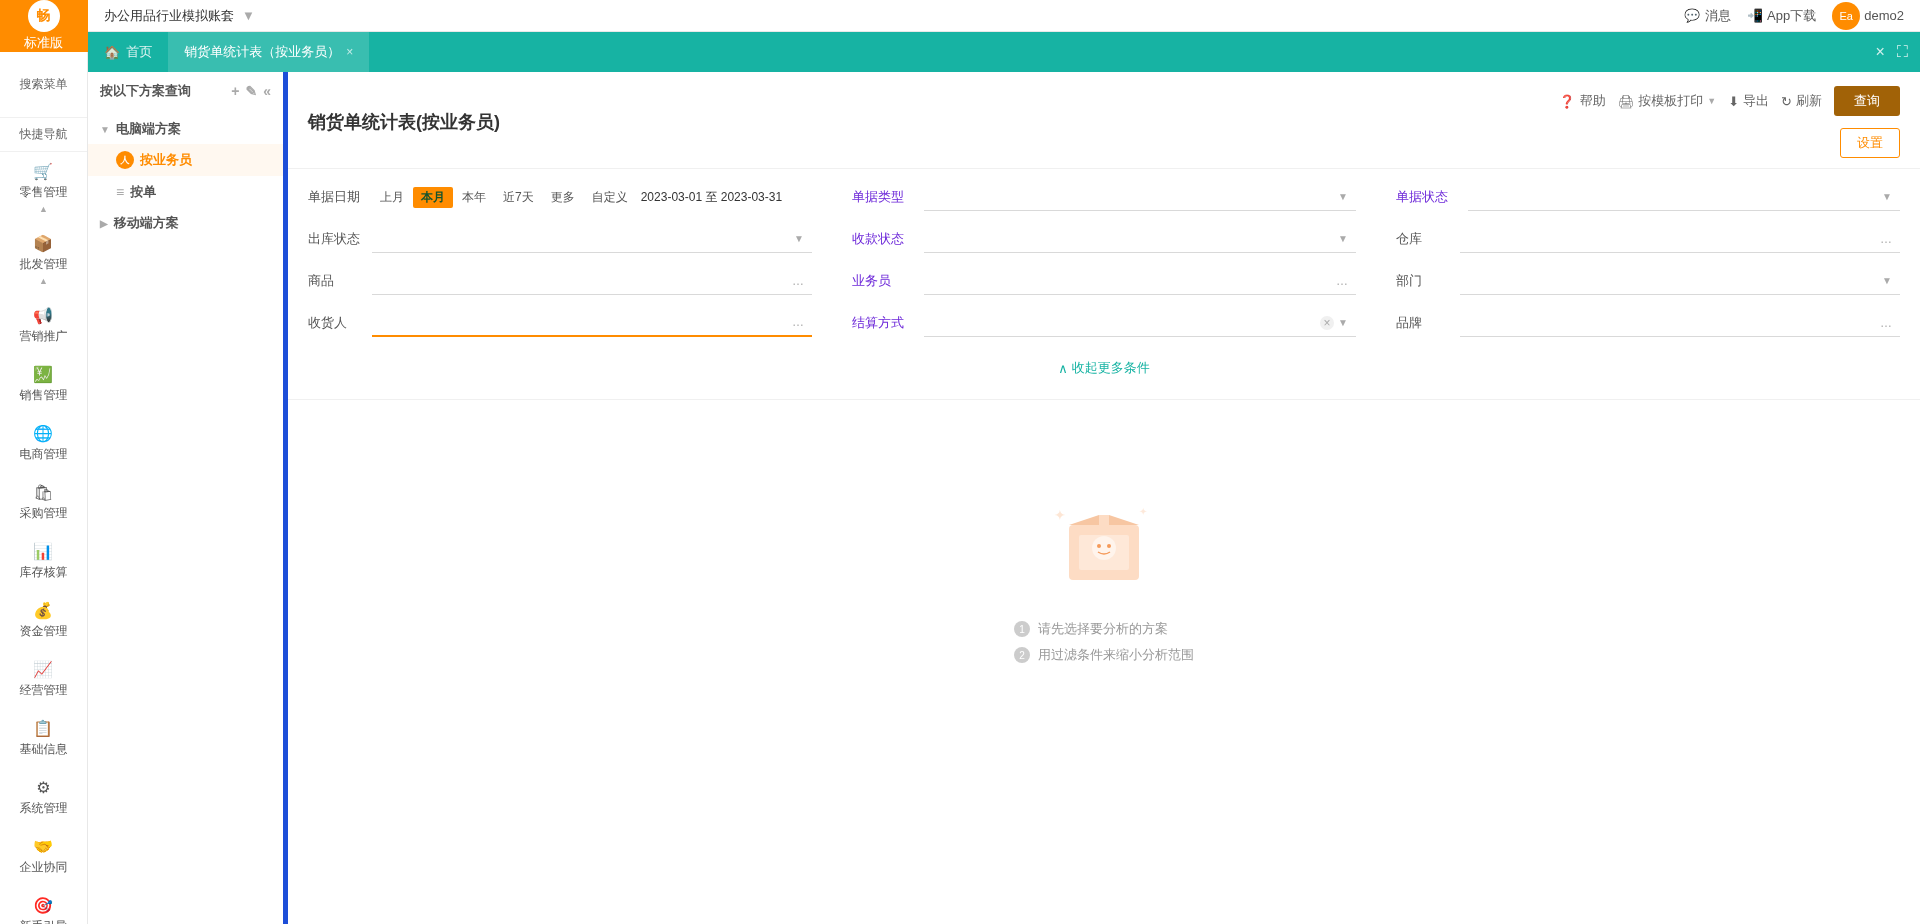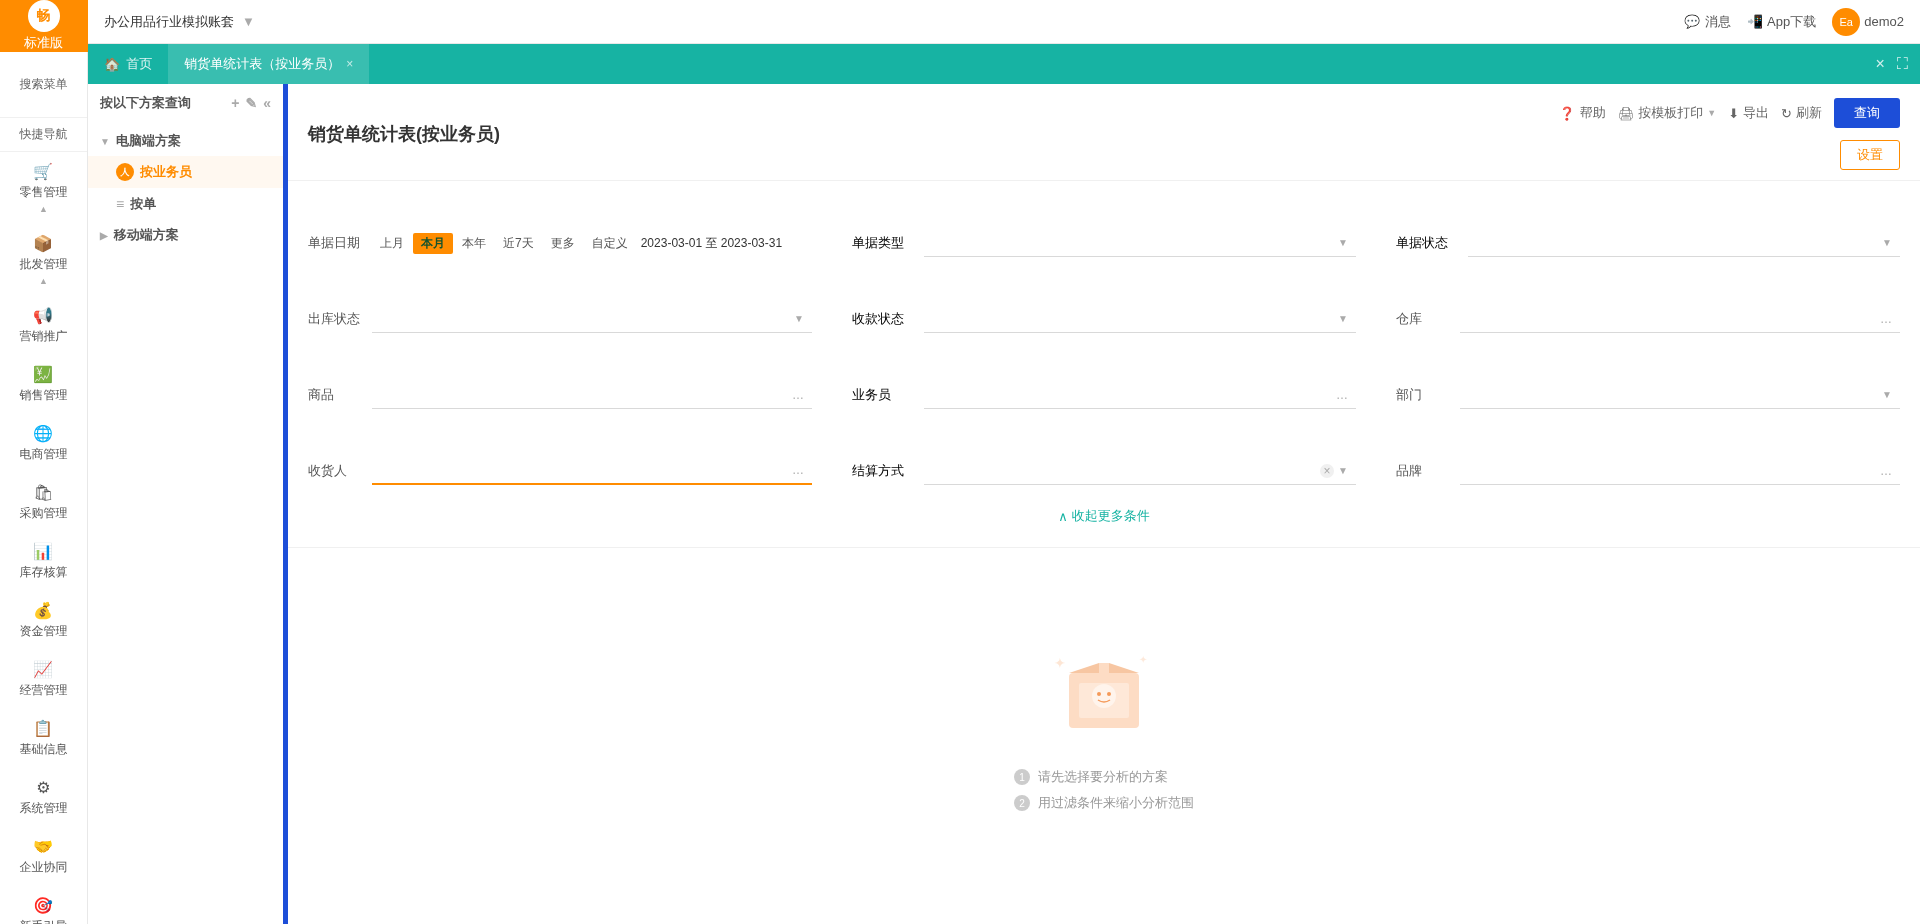--- a/index.html
+++ b/index.html
@@ -13,21 +13,21 @@
     .sidebar-logo-text { color: #fff; font-size: 13px; margin-top: 2px; }
     .sidebar-search { padding: 24px 0; width: 100%; text-align: center; cursor: pointer; color: #666; font-size: 12px; border-bottom: 1px solid #f0f0f0; }
     .sidebar-nav-shortcut { padding: 8px 0; width: 100%; text-align: center; color: #666; font-size: 12px; border-bottom: 1px solid #f0f0f0; }
     .sidebar-item { width: 100%; padding: 10px 4px; text-align: center; color: #555; font-size: 12px; cursor: pointer; display: flex; flex-direction: column; align-items: center; gap: 3px; }
     .sidebar-item .icon { font-size: 16px; }
 
     
     .main-area { flex: 1; display: flex; flex-direction: column; height: 924px; }
 
     
-    .top-nav { height: 44px; background: #fff; border-bottom: 1px solid #e8e8e8; display: flex; align-items: center; padding: 0 16px; justify-content: space-between; flex-shrink: 0; }
+    .top-nav { height: 32px; background: #fff; border-bottom: 1px solid #e8e8e8; display: flex; align-items: center; padding: 0 16px; justify-content: space-between; flex-shrink: 0; }
     .top-nav-left { display: flex; align-items: center; gap: 8px; color: #666; font-size: 13px; }
     .top-nav-title { color: #333; }
     .top-nav-dropdown { color: #aaa; cursor: pointer; }
     .top-nav-right { display: flex; align-items: center; gap: 16px; color: #555; font-size: 13px; }
     .top-nav-right-item { display: flex; align-items: center; gap: 4px; cursor: pointer; }
     .avatar { width: 28px; height: 28px; border-radius: 50%; background: #ff8c00; display: flex; align-items: center; justify-content: center; color: #fff; font-size: 12px; overflow: hidden; }
 
     
     .tab-bar { height: 40px; background: #17b3a3; display: flex; align-items: center; padding: 0 0; flex-shrink: 0; }
     .tab-item { height: 40px; display: flex; align-items: center; padding: 0 16px; color: rgba(255,255,255,0.85); font-size: 13px; cursor: pointer; gap: 6px; }
@@ -58,29 +58,29 @@
     .subitem-icon { color: #aaa; font-size: 14px; }
     .mobile-group { display: flex; align-items: center; gap: 6px; padding: 6px 12px; cursor: pointer; color: #555; }
 
     
     .right-panel { flex: 1; background: #fff; overflow-y: auto; }
 
     
     .page-title-bar { padding: 14px 20px 10px; display: flex; align-items: center; justify-content: space-between; background: #fff; border-bottom: 1px solid #f0f0f0; }
     .page-title { font-size: 18px; font-weight: bold; color: #333; }
     .title-action-btn { display: flex; align-items: center; gap: 4px; color: #666; font-size: 13px; cursor: pointer; }
-    .query-btn { background: #1d4ed8; color: #fff; border: none; padding: 6px 20px; border-radius: 3px; cursor: pointer; font-size: 13px; }
+    .query-btn { background: #a16207; color: #fff; border: none; padding: 6px 20px; border-radius: 3px; cursor: pointer; font-size: 13px; }
     .setting-btn { background: #fff; color: #ff8c00; border: 1px solid #ff8c00; padding: 5px 16px; border-radius: 3px; cursor: pointer; font-size: 13px; margin-top: 6px; }
 
     
     .filter-area { padding: 14px 20px; background: #fff; }
     .filter-row { display: flex; align-items: center; gap: 0; margin-bottom: 14px; }
-    .filter-item { display: flex; align-items: center; gap: 8px; flex: 1; margin-top: 34px; }
+    .filter-item { display: flex; align-items: center; gap: 8px; flex: 1; }
     .filter-label { color: #555; font-size: 13px; white-space: nowrap; min-width: 56px; }
-    .filter-label-wide { color: #000000; font-size: 13px; white-space: nowrap; min-width: 64px; }
+    .filter-label-wide { color: #6d28d9; font-size: 13px; white-space: nowrap; min-width: 64px; }
     .filter-control { flex: 1; border-bottom: 1px solid #d9d9d9; padding: 4px 8px 4px 0; display: flex; align-items: center; justify-content: space-between; min-height: 28px; }
     .filter-control.orange-border { border-bottom: 2px solid #ff8c00; }
     .filter-control-text { color: #aaa; font-size: 12px; }
     .filter-dropdown-icon { color: #aaa; font-size: 10px; }
     .filter-more-icon { color: #aaa; font-size: 12px; cursor: pointer; }
     .filter-clear-icon { color: #aaa; font-size: 12px; cursor: pointer; background: #f0f0f0; border-radius: 50%; width: 14px; height: 14px; display: flex; align-items: center; justify-content: center; }
     .filter-separator { width: 40px; }
 
     
     .date-chips { display: flex; align-items: center; gap: 1px; flex-wrap: nowrap; }

